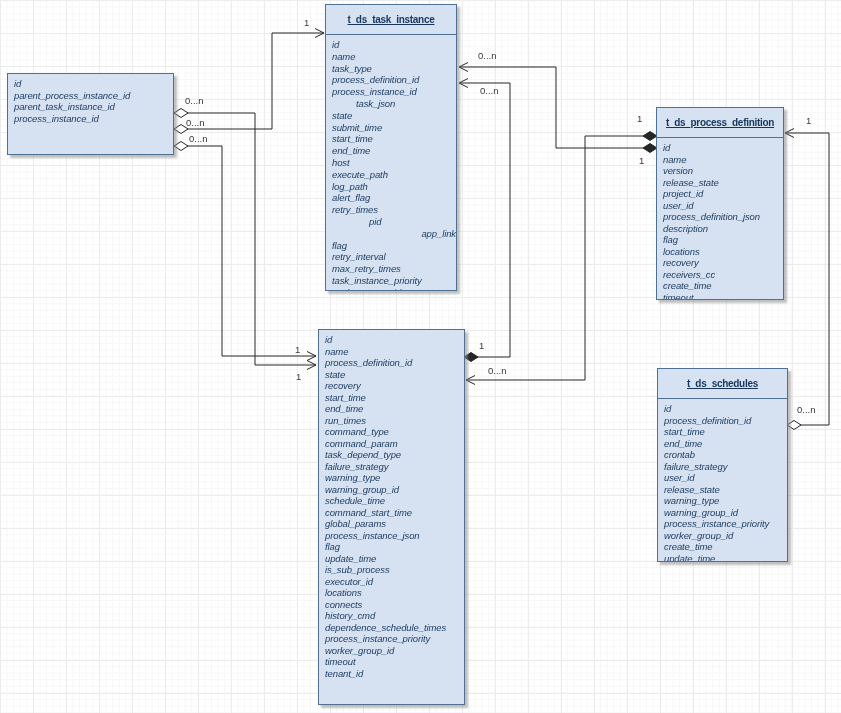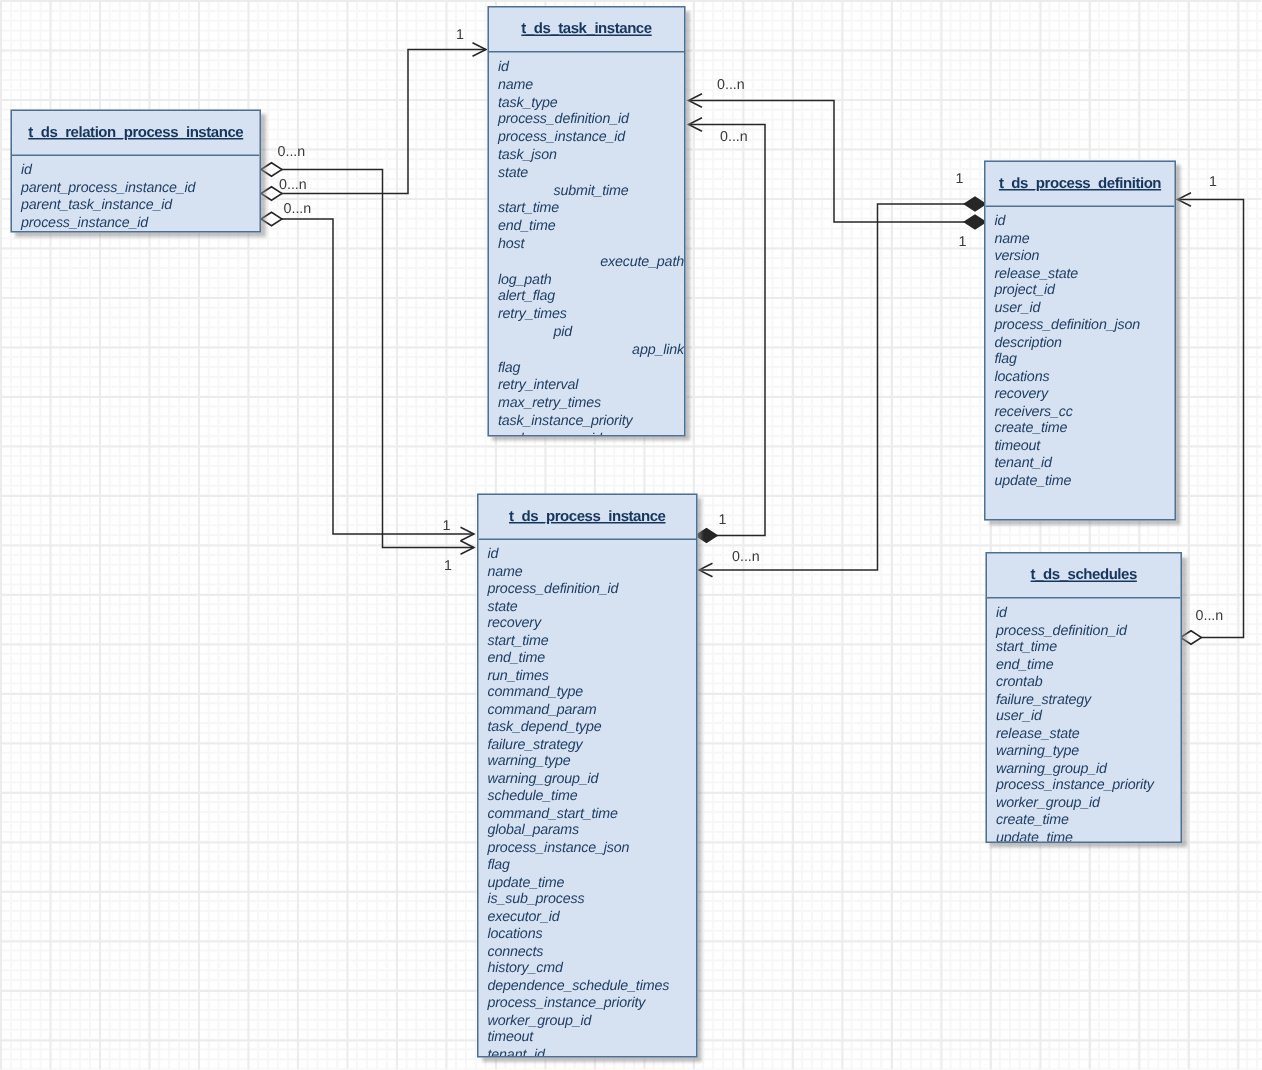--- a/index.html
+++ b/index.html
@@ -112,56 +112,55 @@
       <g>
         <polyline points="794,425 829,425 829,133 785,133" fill="none" stroke="#262626" stroke-width="1"></polyline>
         <polygon points="787,425 794,420.5 801,425 794,429.5" fill="#ffffff" stroke="#262626" stroke-width="1"></polygon>
         <polyline points="794,128.5 785,133 794,137.5" fill="none" stroke="#262626" stroke-width="1"></polyline>
         <text x="797" y="413" class="conn-label">0...n</text>
         <text x="806" y="124" class="conn-label">1</text>
       </g>
     </svg>
   <div id="entities">
       <div class="entity" style="left: 7px; top: 73px; width: 167px; height: 82px;">
-        <div class="entity-title">t_ds_relation_process_instance</div>
         <div class="entity-fields">
           <div class="field">id</div>
           <div class="field">parent_process_instance_id</div>
           <div class="field">parent_task_instance_id</div>
           <div class="field">process_instance_id</div>
         </div>
       </div>
       <div class="entity" style="left: 325px; top: 4px; width: 132px; height: 287px;">
         <div class="entity-title">t_ds_task_instance</div>
         <div class="entity-fields">
           <div class="field" style="line-height: 11.8px;">id</div>
           <div class="field" style="line-height: 11.8px;">name</div>
           <div class="field" style="line-height: 11.8px;">task_type</div>
           <div class="field" style="line-height: 11.8px;">process_definition_id</div>
           <div class="field" style="line-height: 11.8px;">process_instance_id</div>
-          <div class="field" style="line-height: 11.8px;">task_json</div>
+          <div class="field" style="line-height: 11.8px; margin-left: 24px;">task_json</div>
           <div class="field" style="line-height: 11.8px;">state</div>
-          <div class="field" style="line-height: 11.8px; text-align: center;">submit_time</div>
+          <div class="field" style="line-height: 11.8px;">submit_time</div>
           <div class="field" style="line-height: 11.8px;">start_time</div>
           <div class="field" style="line-height: 11.8px;">end_time</div>
           <div class="field" style="line-height: 11.8px;">host</div>
-          <div class="field" style="line-height: 11.8px; text-align: right;">execute_path</div>
+          <div class="field" style="line-height: 11.8px;">execute_path</div>
           <div class="field" style="line-height: 11.8px;">log_path</div>
           <div class="field" style="line-height: 11.8px;">alert_flag</div>
           <div class="field" style="line-height: 11.8px;">retry_times</div>
           <div class="field" style="line-height: 11.8px; margin-left: 37px;">pid</div>
           <div class="field" style="line-height: 11.8px; text-align: right;">app_link</div>
           <div class="field" style="line-height: 11.8px;">flag</div>
           <div class="field" style="line-height: 11.8px;">retry_interval</div>
           <div class="field" style="line-height: 11.8px;">max_retry_times</div>
           <div class="field" style="line-height: 11.8px;">task_instance_priority</div>
           <div class="field" style="line-height: 11.8px;">worker_group_id</div>
         </div>
       </div>
-      <div class="entity" style="left: 656px; top: 107px; width: 128px; height: 240px;">
+      <div class="entity" style="left: 656px; top: 107px; width: 128px; height: 193px;">
         <div class="entity-title">t_ds_process_definition</div>
         <div class="entity-fields">
           <div class="field">id</div>
           <div class="field">name</div>
           <div class="field">version</div>
           <div class="field">release_state</div>
           <div class="field">project_id</div>
           <div class="field">user_id</div>
           <div class="field">process_definition_json</div>
           <div class="field">description</div>
@@ -169,21 +168,20 @@
           <div class="field">locations</div>
           <div class="field">recovery</div>
           <div class="field">receivers_cc</div>
           <div class="field">create_time</div>
           <div class="field">timeout</div>
           <div class="field">tenant_id</div>
           <div class="field">update_time</div>
         </div>
       </div>
       <div class="entity" style="left: 318px; top: 329px; width: 147px; height: 376px;">
-        <div class="entity-title">t_ds_process_instance</div>
         <div class="entity-fields">
           <div class="field">id</div>
           <div class="field">name</div>
           <div class="field">process_definition_id</div>
           <div class="field">state</div>
           <div class="field">recovery</div>
           <div class="field">start_time</div>
           <div class="field">end_time</div>
           <div class="field">run_times</div>
           <div class="field">command_type</div>

